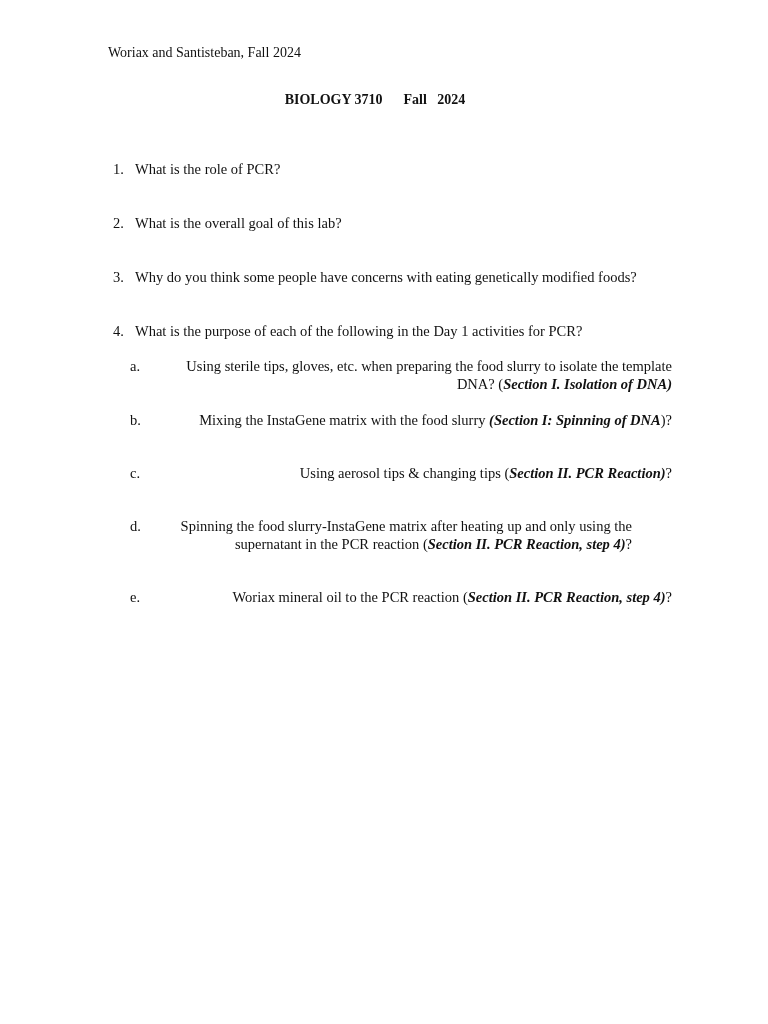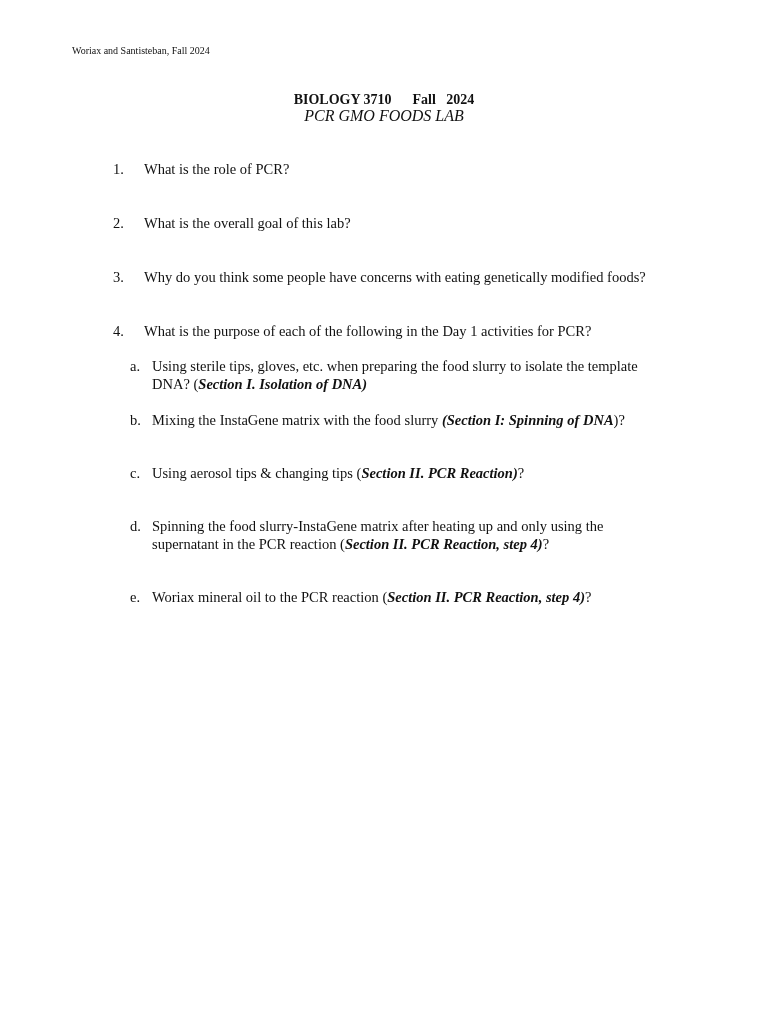--- a/index.html
+++ b/index.html
@@ -1,37 +1,36 @@
 <!DOCTYPE html>
 <html><head>
   <meta charset="utf-8">
   <style>
     html, body { margin:0; padding:0; background:#ffffff; }
     body { width:768px; height:1024px; position:relative; overflow:hidden;
            font-family:"Liberation Serif", serif; color:#111; }
-    .header-note { position:absolute; left:72px; top:45px; font-size:10px; }
-    .title-block { position:absolute; left:9px; width:750px; top:92px; text-align:center; line-height:16px; }
+    .header-note { position:absolute; left:108px; top:45px; font-size:14px; }
+    .title-block { position:absolute; left:0; width:750px; top:92px; text-align:center; line-height:16px; }
     .t1 { font-size:14px; font-weight:bold; white-space:pre; }
     .t2, .t3 { font-size:16px; font-weight:normal; font-style:italic; }
     .q { position:absolute; font-size:14.5px; line-height:18px; }
     .q .num { position:absolute; left:0; }
-    .q .txt { position:absolute; left:22px; white-space:nowrap;margin-left:9px; }
+    .q .txt { position:absolute; left:22px; white-space:nowrap; }
     .sq { position:absolute; font-size:14.5px; line-height:18px; }
     .sq .num { position:absolute; left:0; }
-    .sq .txt { position:absolute; left:22px; width:520px; }
+    .sq .txt { position:absolute; left:22px; width:520px;text-align:right; }
     .bi { font-weight:bold; font-style:italic; }
   </style>
 </head>
 <body>
 
 <div class="header-note">Woriax and Santisteban, Fall 2024</div>
 
 <div class="title-block">
   <div class="t1">BIOLOGY 3710      Fall   2024</div>
-  <div class="t2">PCR GMO FOODS LAB</div>
 </div>
 
 <div class="q" style="left:113px; top:160px;">
   <span class="num">1.</span>
   <span class="txt">What is the role of PCR?</span>
 </div>
 <div class="q" style="left:113px; top:214px;">
   <span class="num">2.</span>
   <span class="txt">What is the overall goal of this lab?</span>
 </div>

